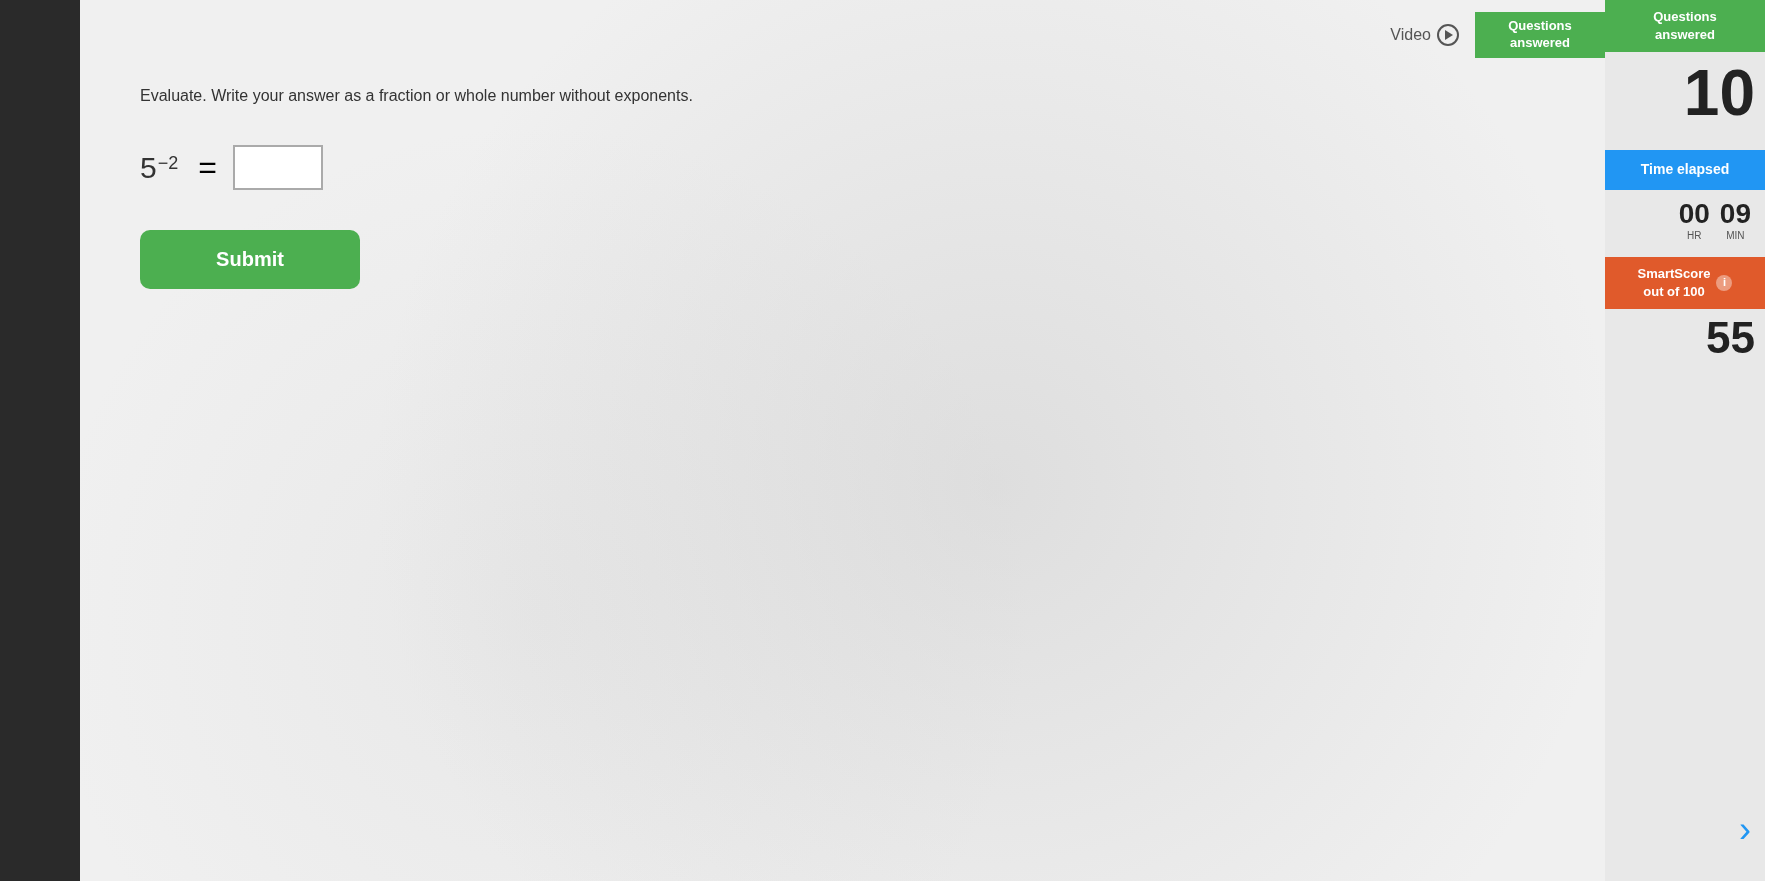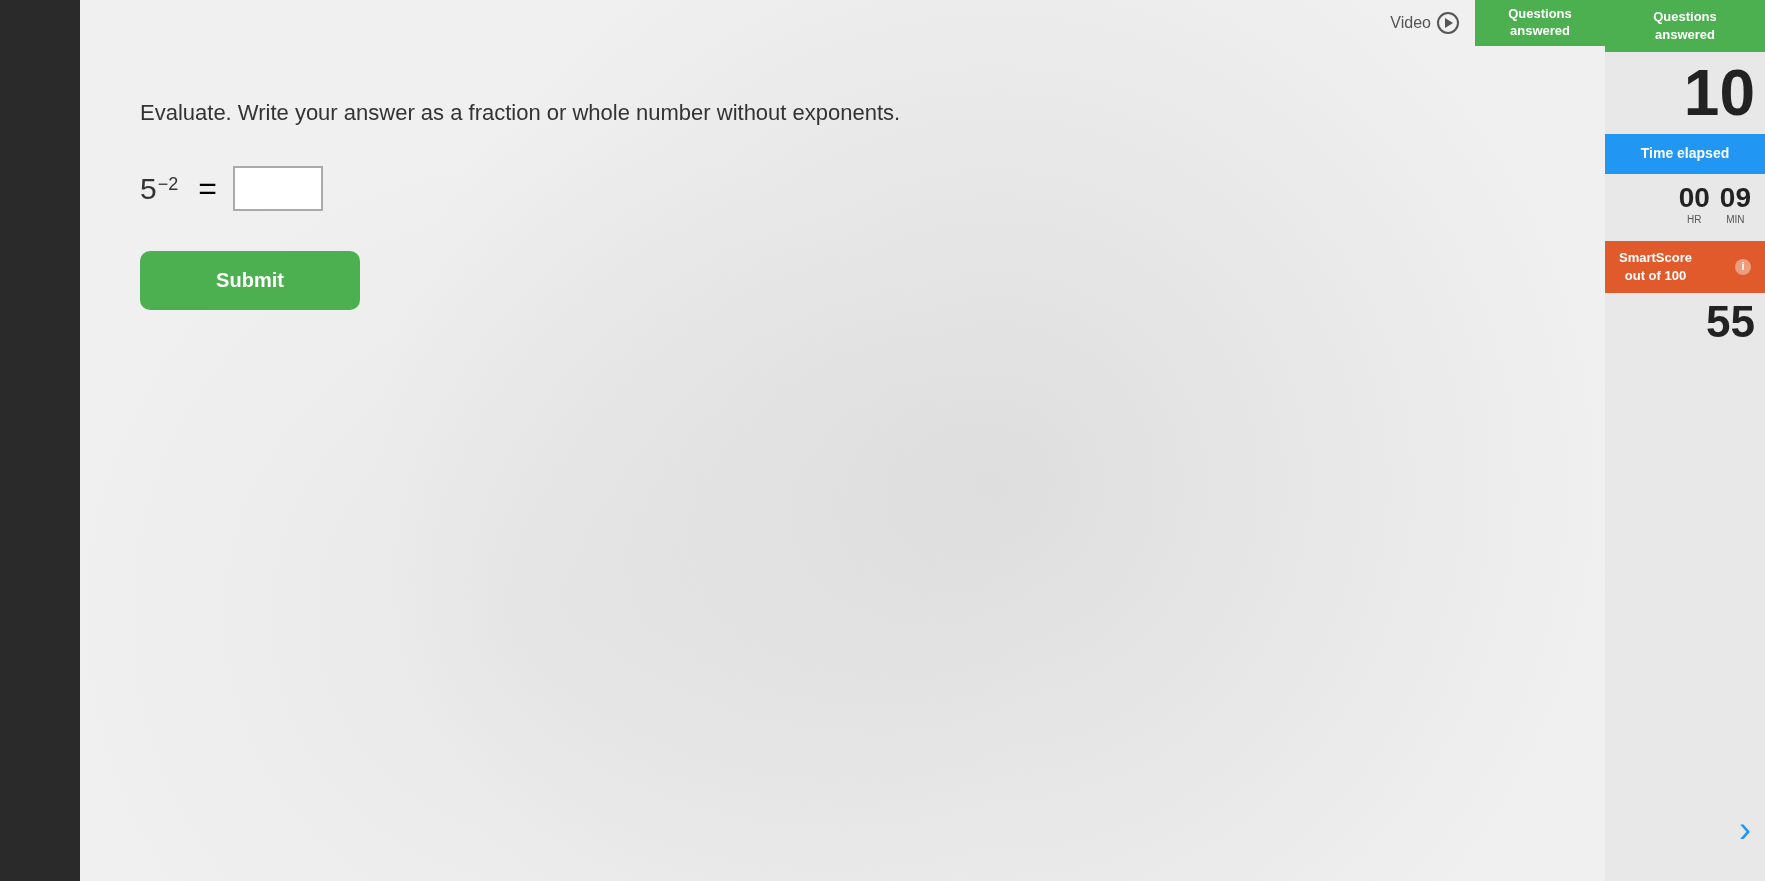--- a/index.html
+++ b/index.html
@@ -28,21 +28,21 @@
       flex: 1;
       background: #f0f0f0;
       background-image: radial-gradient(circle at 60% 55%, rgba(180,180,180,0.3) 0%, transparent 60%),
                         radial-gradient(circle at 30% 70%, rgba(200,200,200,0.2) 0%, transparent 40%);
       position: relative;
       padding: 40px 60px;
     }
 
     .top-bar {
       position: absolute;
-      top: 0;
+      top: 12px;
       right: 0;
       display: flex;
       align-items: center;
       gap: 0;
     }
 
     .video-button {
       display: flex;
       align-items: center;
       gap: 6px;
@@ -78,22 +78,22 @@
       color: white;
       font-size: 13px;
       font-weight: bold;
       padding: 6px 14px;
       line-height: 1.3;
       text-align: center;
       min-width: 130px;
     }
 
     .question-text {
-      margin-top: 60px;
-      font-size: 22px;
+      margin-top: 47px;
+      font-size: 16px;
       color: #333;
       font-weight: normal;
       max-width: 900px;
     }
 
     .equation-area {
       margin-top: 40px;
       display: flex;
       align-items: center;
       gap: 16px;
@@ -159,21 +159,21 @@
 
     .time-elapsed-box {
       background: #2196f3;
       color: white;
       font-size: 14px;
       font-weight: bold;
       padding: 10px 14px;
       text-align: center;
       width: 100%;
       line-height: 1.4;
-      margin-top: 4px;
+      margin-top: 20px;
     }
 
     .time-display {
       display: flex;
       align-items: flex-start;
       gap: 10px;
       padding: 8px 14px 0 14px;
       justify-content: flex-end;
     }
 
@@ -200,21 +200,21 @@
       color: white;
       font-size: 13px;
       font-weight: bold;
       padding: 8px 14px;
       text-align: center;
       width: 100%;
       line-height: 1.4;
       margin-top: 16px;
       display: flex;
       align-items: center;
-      justify-content: space-between;
+      justify-content: center;
       gap: 6px;
     }
 
     .smartscore-info-icon {
       width: 16px;
       height: 16px;
       background: rgba(255,255,255,0.4);
       border-radius: 50%;
       display: inline-flex;
       align-items: center;

